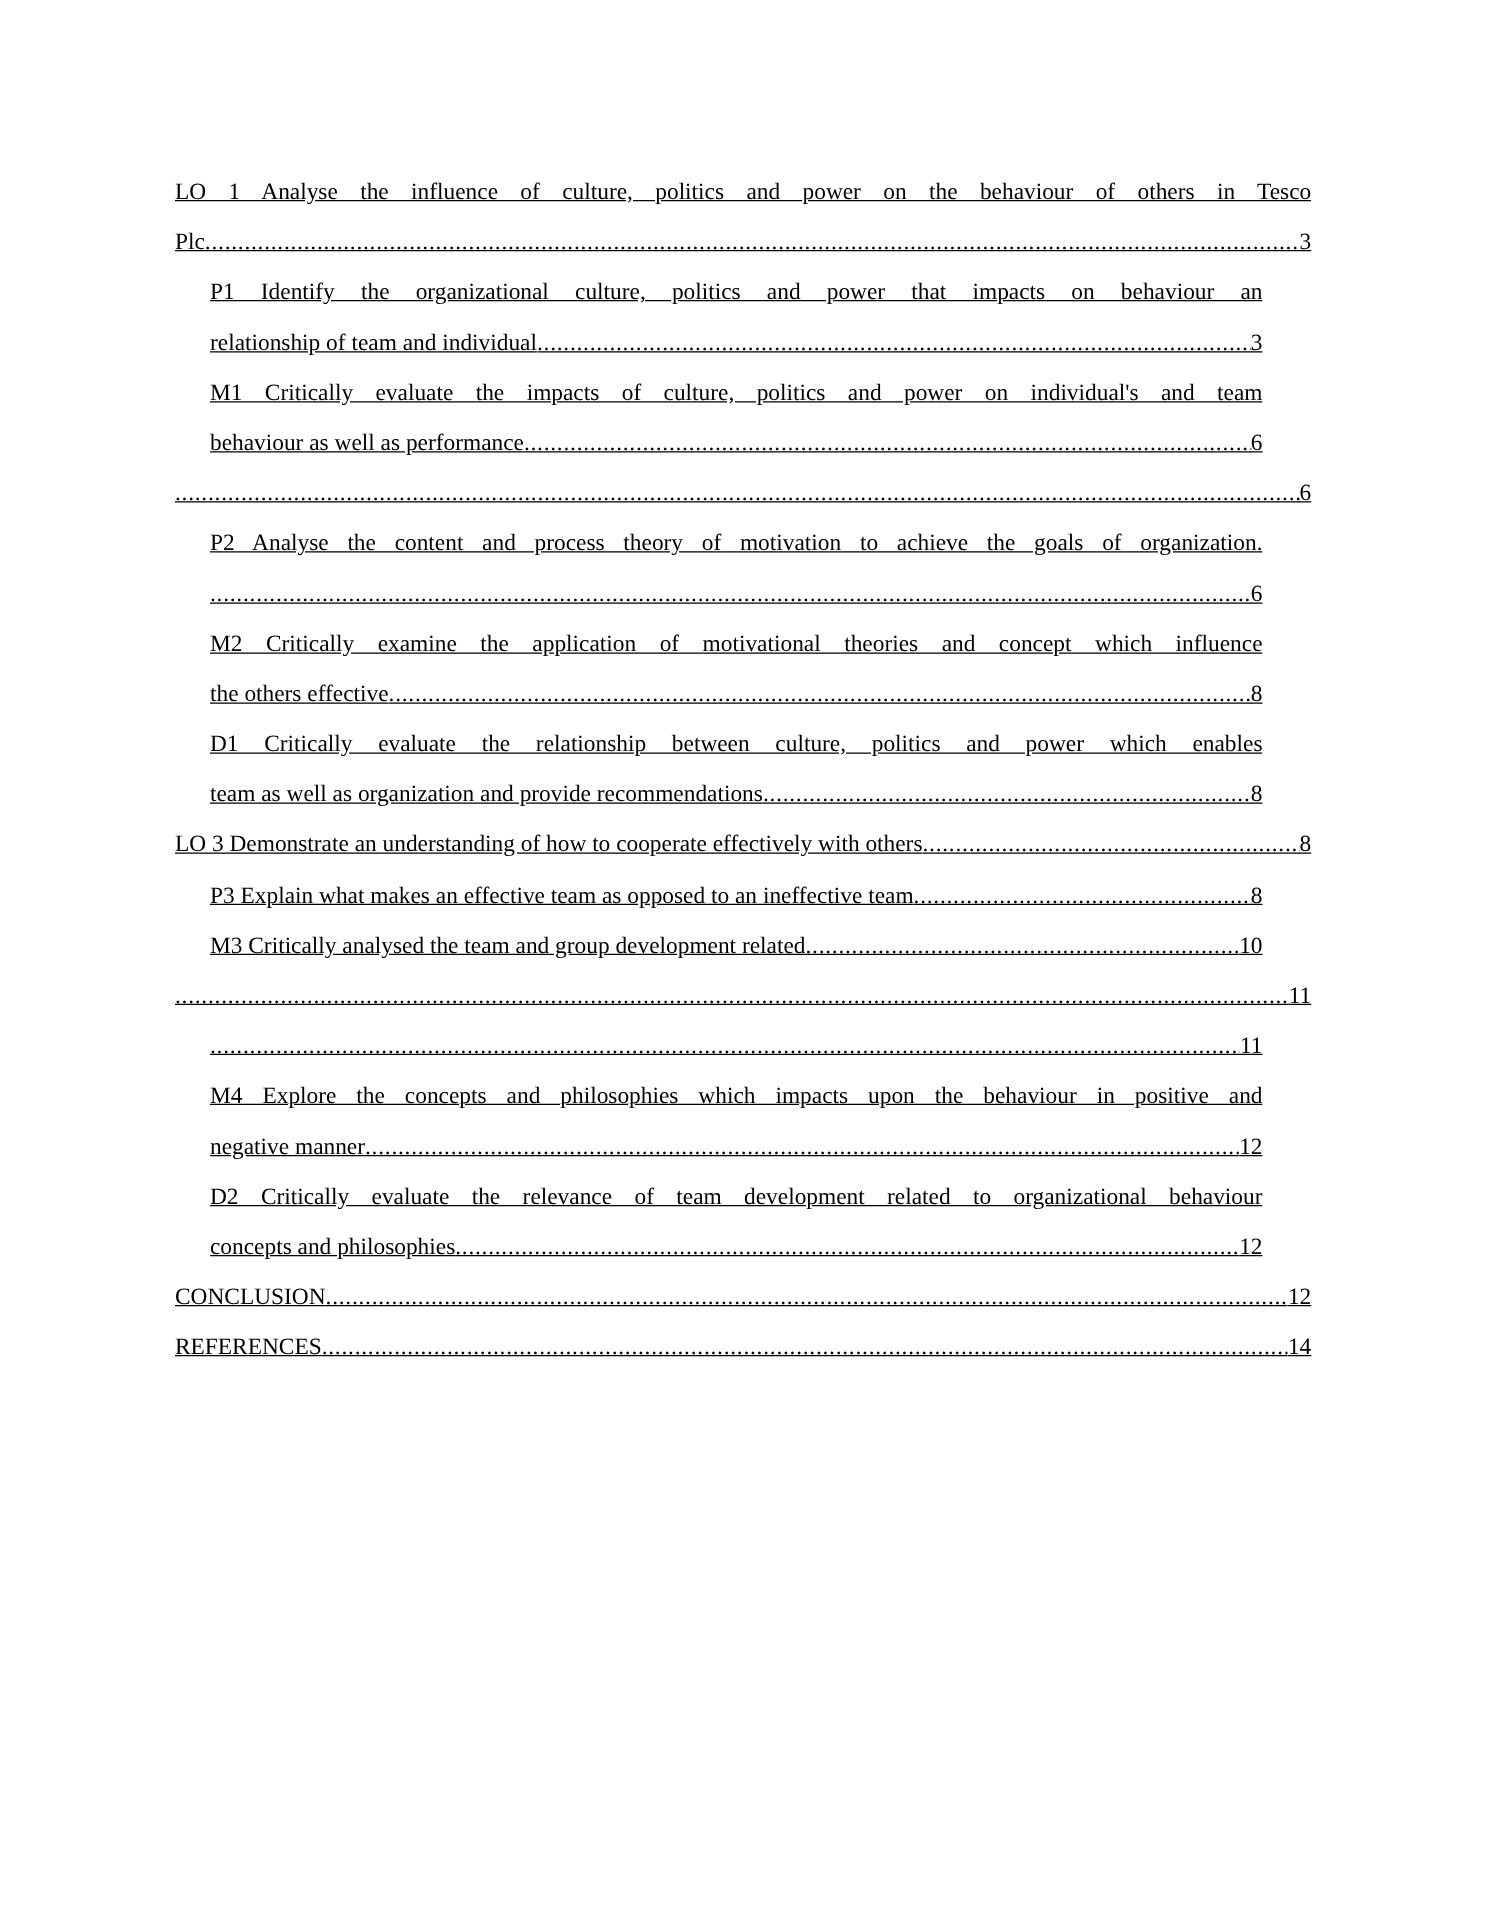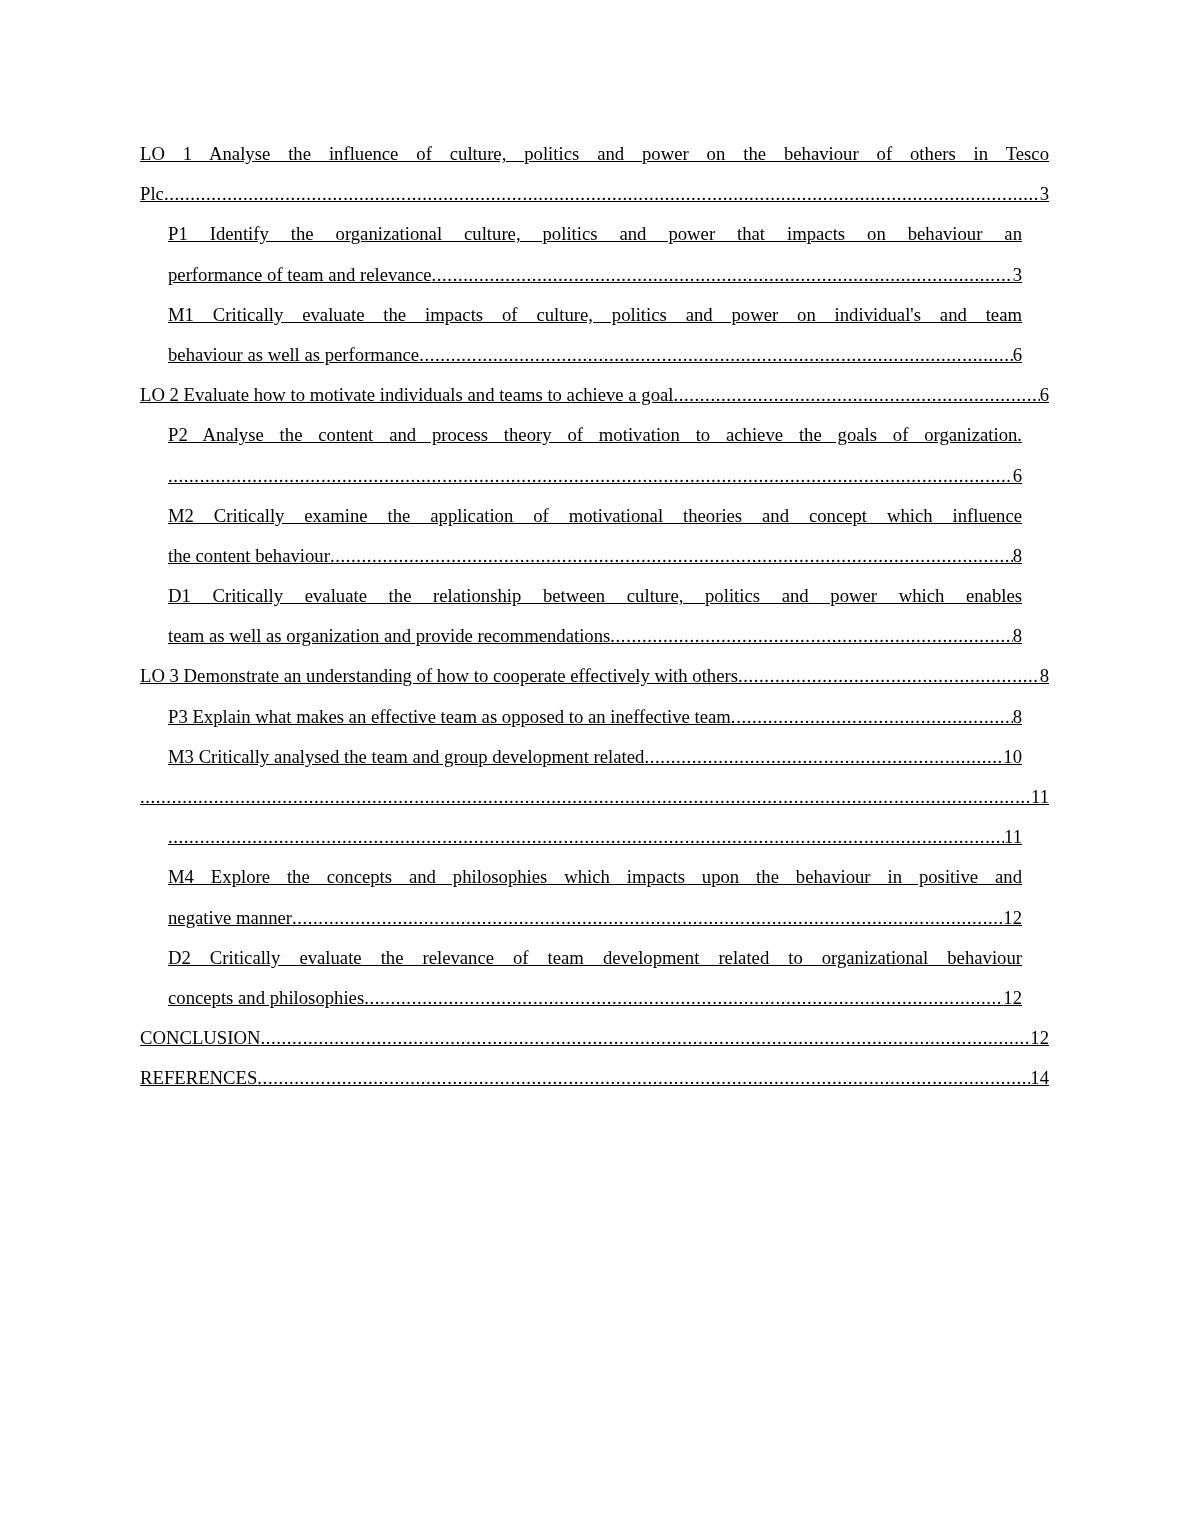--- a/index.html
+++ b/index.html
@@ -1,21 +1,21 @@
 <!DOCTYPE html>
 <html><head>
 <meta charset="utf-8">
 <style>
   html, body { margin: 0; padding: 0; background: #ffffff; }
   body { width: 1190px; height: 1540px; position: relative; overflow: hidden;
          font-family: "Liberation Serif", serif; color: #000000; }
   .toc { position: absolute; left: 140px; top: 134px; width: 909px; text-decoration: underline; }
   .entry { }
   .line { height: 40.2px; line-height: 40.2px; font-size: 18.7px; white-space: nowrap; }
-  .lvl2 .line { margin-left: 28px; margin-right: 27px; }
+  .lvl2 .line { margin-left: 28px; margin-right: 39px; }
   .just { text-align: justify; text-align-last: justify; white-space: normal; overflow: hidden; }
   .last { display: flex; align-items: baseline; }
   .last .txt { flex: 0 0 auto; text-align: right; }
   .last .leader { flex: 1 1 auto; overflow: hidden; white-space: nowrap; letter-spacing: 0.6px; }
   .last .leader::before { content: "......................................................................................................................................................................................................................................................................................................................................"; }
   .last .pg { flex: 0 0 auto; }
 </style>
 </head>
 <body>
 
@@ -26,56 +26,55 @@
     <div class="line last">
         <span class="txt">Plc</span>
         <span class="leader"></span>
         <span class="pg">3</span>
       </div>
   </div>
 
   <div class="entry lvl2">
     <div class="line just">P1 Identify the organizational culture, politics and power that impacts on behaviour an</div>
     <div class="line last">
-        <span class="txt">performance of team and relevance</span>
+        <span class="txt">relationship of team and individual</span>
         <span class="leader"></span>
         <span class="pg">3</span>
       </div>
   </div>
 
   <div class="entry lvl2">
     <div class="line just">M1 Critically evaluate the impacts of culture, politics and power on individual's and team</div>
     <div class="line last">
         <span class="txt">behaviour as well as performance</span>
         <span class="leader"></span>
         <span class="pg">6</span>
       </div>
   </div>
 
   <div class="entry lvl1">
     <div class="line last">
-        <span class="txt">LO 2 Evaluate how to motivate individuals and teams to achieve a goal</span>
         <span class="leader"></span>
         <span class="pg">6</span>
       </div>
   </div>
 
   <div class="entry lvl2">
     <div class="line just">P2 Analyse the content and process theory of motivation to achieve the goals of organization.</div>
     <div class="line last">
         <span class="txt"></span>
         <span class="leader"></span>
         <span class="pg">6</span>
       </div>
   </div>
 
   <div class="entry lvl2">
     <div class="line just">M2 Critically examine the application of motivational theories and concept which influence</div>
     <div class="line last">
-        <span class="txt">the content behaviour</span>
+        <span class="txt">the others effective</span>
         <span class="leader"></span>
         <span class="pg">8</span>
       </div>
   </div>
 
   <div class="entry lvl2">
     <div class="line just">D1 Critically evaluate the relationship between culture, politics and power which enables</div>
     <div class="line last">
         <span class="txt">team as well as organization and provide recommendations</span>
         <span class="leader"></span>

